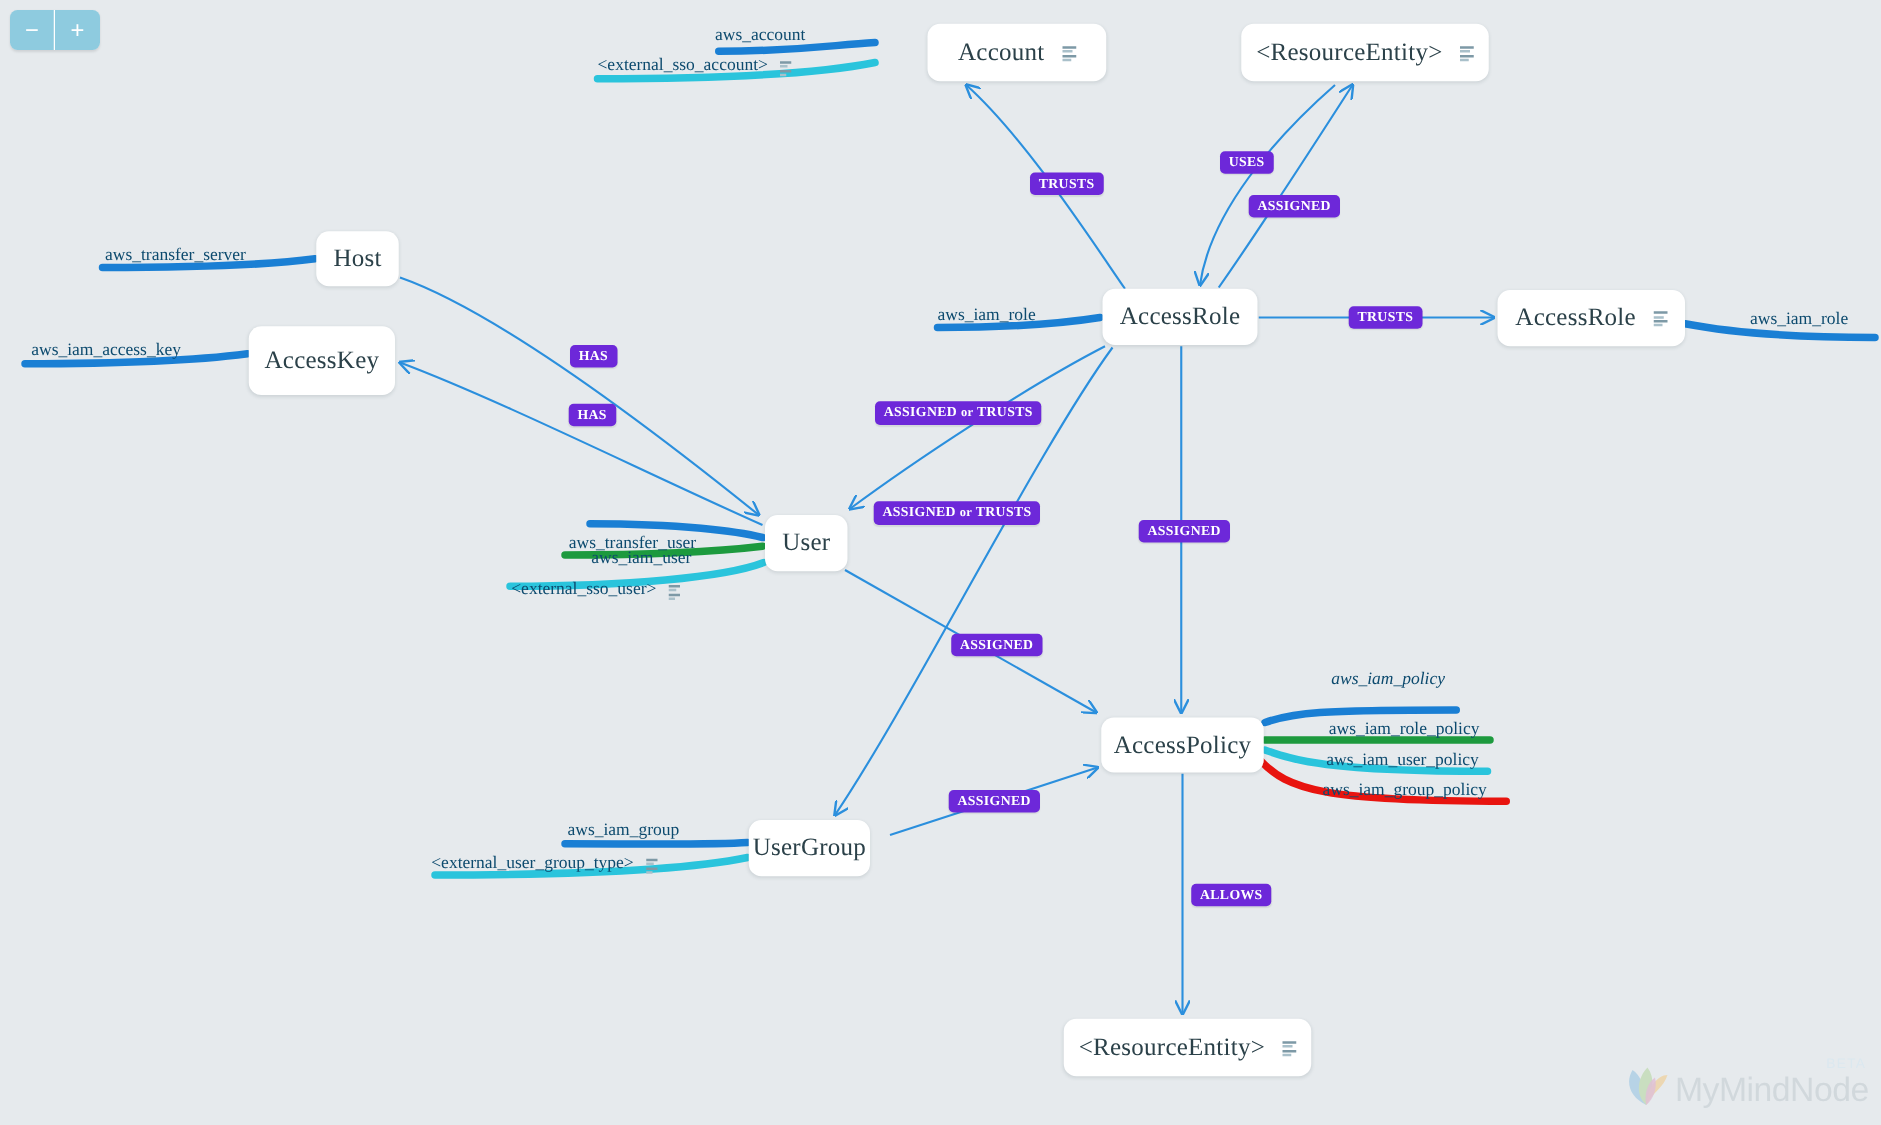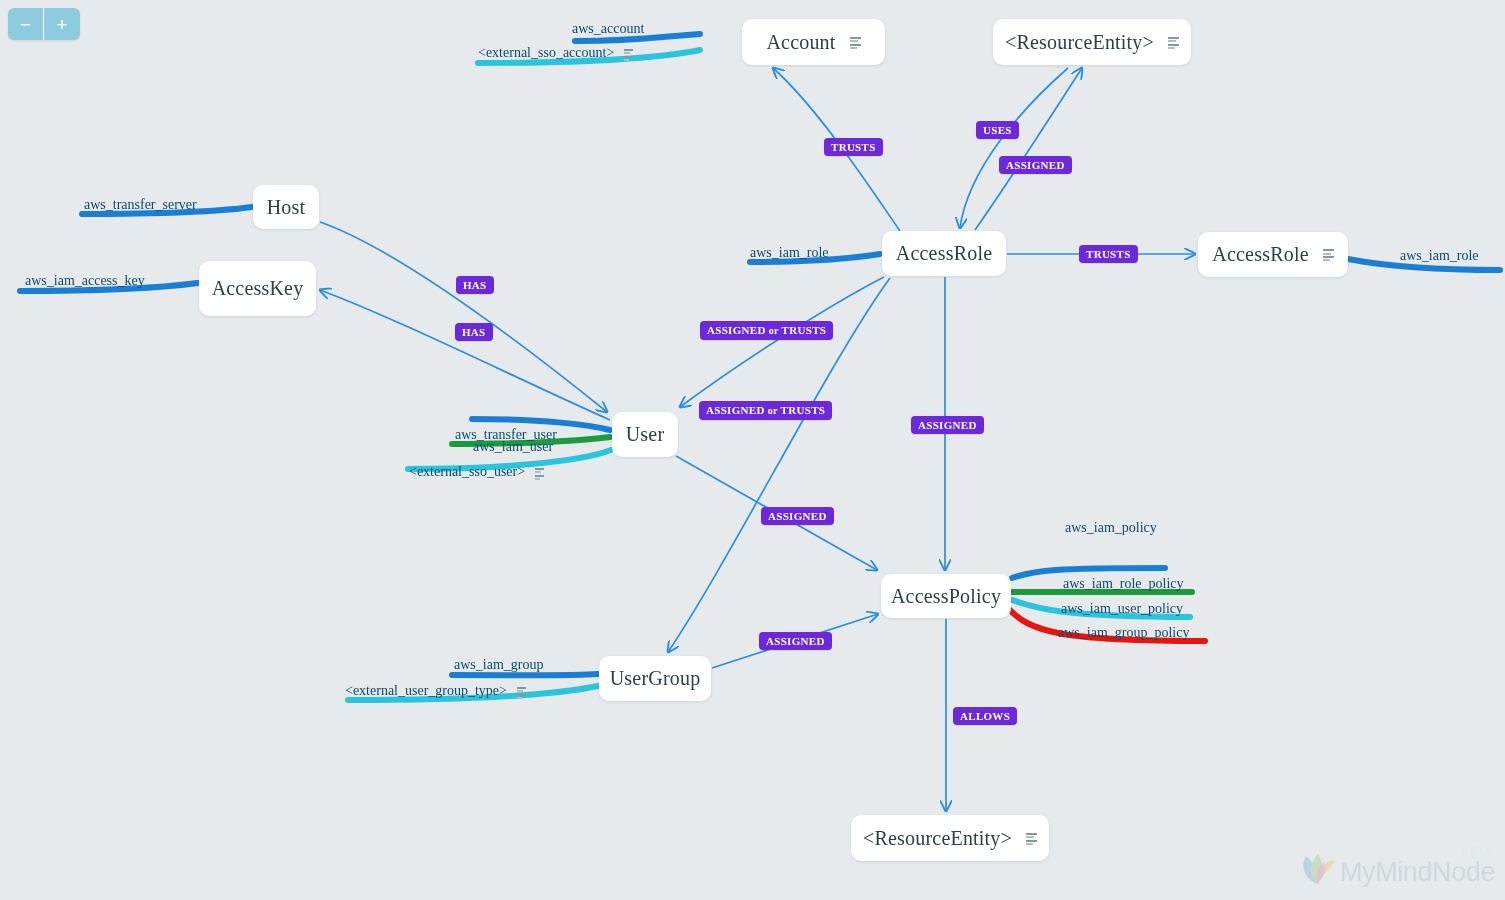--- a/index.html
+++ b/index.html
@@ -249,21 +249,21 @@
       </div>
       <div class="node" style="left: 199px; top: 261px; width: 117px; height: 55px;">
         <span class="node-label">AccessKey</span>
       </div>
       <div class="node" style="left: 612px; top: 412px; width: 66px; height: 45px;">
         <span class="node-label">User</span>
       </div>
       <div class="node" style="left: 881px; top: 574px; width: 130px; height: 44px;">
         <span class="node-label">AccessPolicy</span>
       </div>
-      <div class="node" style="left: 599px; top: 656px; width: 112px; height: 45px;">
+      <div class="node" style="left: 599px; top: 656px; width: 97px; height: 45px;">
         <span class="node-label">UserGroup</span>
       </div>
       <div class="node" style="left: 851px; top: 815px; width: 198px; height: 46px;">
         <span class="node-label">&lt;ResourceEntity&gt;</span>
         <span class="note-icon">
           <i></i>
           <i></i>
           <i></i>
           <i></i>
         </span>
@@ -318,21 +318,21 @@
       </div>
       <div class="branch-label" style="left: 409px; top: 448px; margin-top: 16px;">
         <span>&lt;external_sso_user&gt;</span>
         <span class="note-icon">
           <i></i>
           <i></i>
           <i></i>
           <i></i>
         </span>
       </div>
-      <div class="branch-label" style="left: 1065px; top: 520px;">
+      <div class="branch-label" style="left: 1065px; top: 536px; font-style: italic;">
         <span>aws_iam_policy</span>
       </div>
       <div class="branch-label" style="left: 1063px; top: 576px; align-items: flex-end;">
         <span>aws_iam_role_policy</span>
       </div>
       <div class="branch-label" style="left: 1061px; top: 601px;">
         <span>aws_iam_user_policy</span>
       </div>
       <div class="branch-label" style="left: 1058px; top: 625px;">
         <span>aws_iam_group_policy</span>

